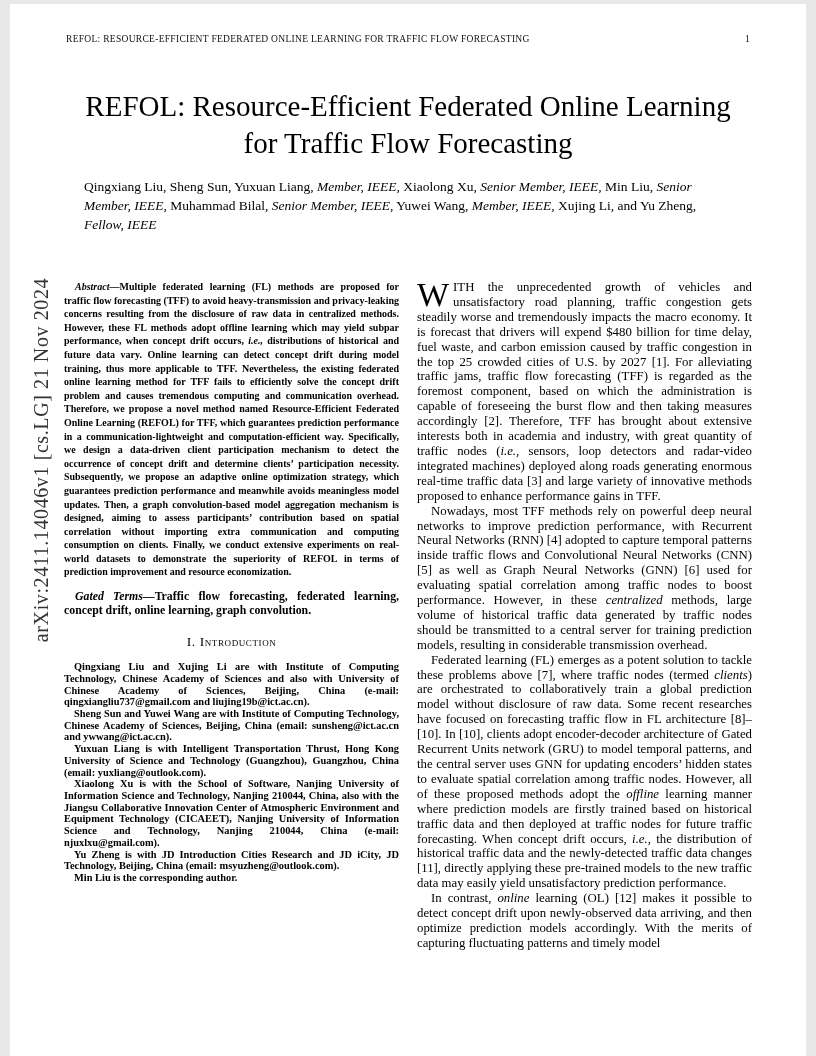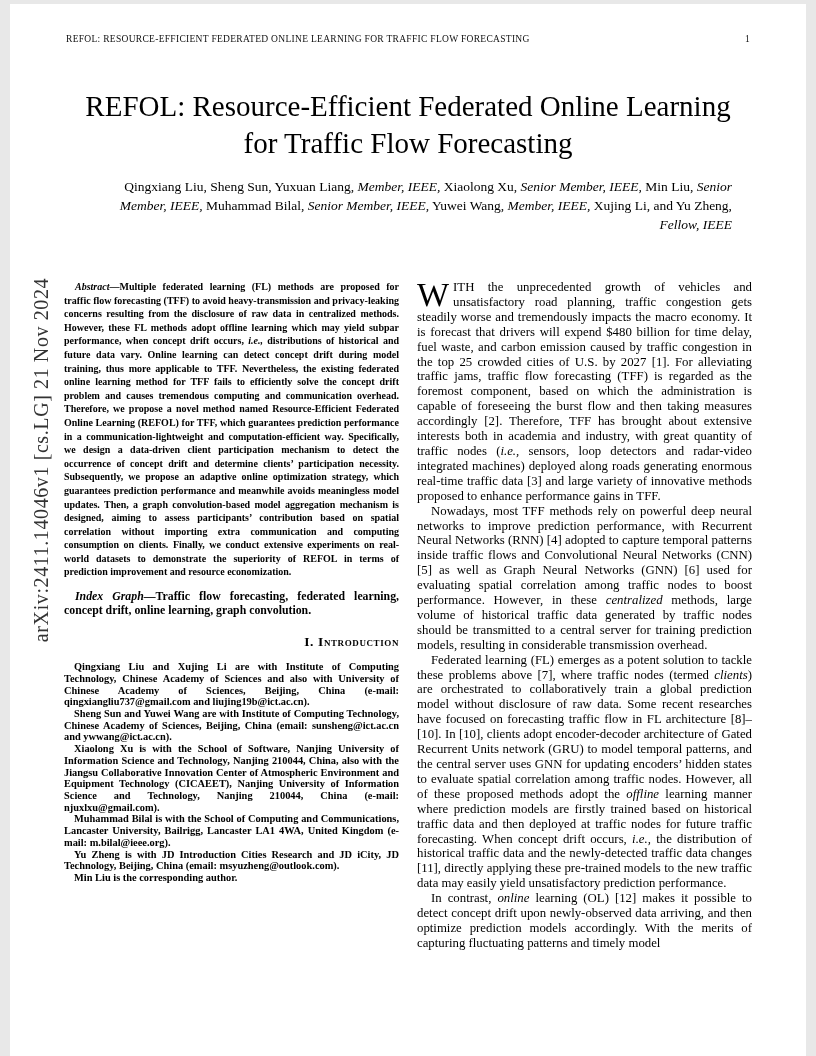--- a/index.html
+++ b/index.html
@@ -38,21 +38,21 @@
   }
   .title {
     font-size: 29px;
     font-weight: 400;
     text-align: center;
     max-width: 660px;
     margin: 0 auto;
     line-height: 37px;
   }
   .authors {
-    text-align: right;
+    text-align: left;
     font-size: 13.5px;
     line-height: 19px;
     max-width: 648px;
     margin: 15px auto 0;
   }
   .content {
     display: flex;
     gap: 18px;
     padding: 0 54px;
     margin-top: 46px;
@@ -67,23 +67,23 @@
   }
   .index-terms {
     font-weight: bold;
     font-size: 11.8px;
     line-height: 13.6px;
     margin: 11px 0 0;
     text-indent: 11px;
   }
   .sec-heading {
     font-size: 13.5px;
-    font-weight: 700;
+    font-weight: 400;
     font-variant: small-caps;
-    text-align: right;
+    text-align: center;
     letter-spacing: 0.6px;
     margin: 17px 0 11px;
   }
   .footnotes {
     font-size: 10.4px;
     line-height: 11.7px;
     text-align: justify;
   }
   .footnotes p { margin: 0; text-indent: 10px; font-weight: bold; }
   .body-par {
@@ -115,27 +115,27 @@
   <div class="arxiv-stamp">arXiv:2411.14046v1  [cs.LG]  21 Nov 2024</div>
 
   <h1 class="title">REFOL: Resource-Efficient Federated Online Learning for Traffic Flow Forecasting</h1>
 
   <div class="authors"><span>Qingxiang Liu, Sheng Sun, Yuxuan Liang, </span><span class="it">Member, IEEE,</span><span> Xiaolong Xu, </span><span class="it">Senior Member, IEEE,</span><span> Min Liu, </span><span class="it">Senior Member, IEEE,</span><span> Muhammad Bilal, </span><span class="it">Senior Member, IEEE,</span><span> Yuwei Wang, </span><span class="it">Member, IEEE,</span><span> Xujing Li, and Yu Zheng, </span><span class="it">Fellow, IEEE</span></div>
 
   <div class="content">
 
     <div class="col">
       <p class="abstract"><span class="it bd">Abstract</span><span class="bd">—Multiple federated learning (FL) methods are proposed for traffic flow forecasting (TFF) to avoid heavy-transmission and privacy-leaking concerns resulting from the disclosure of raw data in centralized methods. However, these FL methods adopt offline learning which may yield subpar performance, when concept drift occurs, </span><span class="it bd">i.e.,</span><span class="bd"> distributions of historical and future data vary. Online learning can detect concept drift during model training, thus more applicable to TFF. Nevertheless, the existing federated online learning method for TFF fails to efficiently solve the concept drift problem and causes tremendous computing and communication overhead. Therefore, we propose a novel method named Resource-Efficient Federated Online Learning (REFOL) for TFF, which guarantees prediction performance in a communication-lightweight and computation-efficient way. Specifically, we design a data-driven client participation mechanism to detect the occurrence of concept drift and determine clients’ participation necessity. Subsequently, we propose an adaptive online optimization strategy, which guarantees prediction performance and meanwhile avoids meaningless model updates. Then, a graph convolution-based model aggregation mechanism is designed, aiming to assess participants’ contribution based on spatial correlation without importing extra communication and computing consumption on clients. Finally, we conduct extensive experiments on real-world datasets to demonstrate the superiority of REFOL in terms of prediction improvement and resource economization.</span></p>
-      <p class="index-terms"><span class="it bd">Index Graph</span><span class="bd">—Traffic flow forecasting, federated learning, concept drift, online learning, graph convolution.</span></p>
+      <p class="index-terms"><span class="it bd">Gated Terms</span><span class="bd">—Traffic flow forecasting, federated learning, concept drift, online learning, graph convolution.</span></p>
       <h2 class="sec-heading">I. Introduction</h2>
       <div class="footnotes">
         <p>Qingxiang Liu and Xujing Li are with Institute of Computing Technology, Chinese Academy of Sciences and also with University of Chinese Academy of Sciences, Beijing, China (e-mail: qingxiangliu737@gmail.com and liujing19b@ict.ac.cn).</p>
         <p>Sheng Sun and Yuwei Wang are with Institute of Computing Technology, Chinese Academy of Sciences, Beijing, China (email: sunsheng@ict.ac.cn and ywwang@ict.ac.cn).</p>
+        <p>Yuxuan Liang is with Intelligent Transportation Thrust, Hong Kong University of Science and Technology (Guangzhou), Guangzhou, China (email: yuxliang@outlook.com).</p>
         <p>Xiaolong Xu is with the School of Software, Nanjing University of Information Science and Technology, Nanjing 210044, China, also with the Jiangsu Collaborative Innovation Center of Atmospheric Environment and Equipment Technology (CICAEET), Nanjing University of Information Science and Technology, Nanjing 210044, China (e-mail: njuxlxu@gmail.com).</p>
-        <p>Muhammad Bilal is with the School of Computing and Communications, Lancaster University, Bailrigg, Lancaster LA1 4WA, United Kingdom (e-mail: m.bilal@ieee.org).</p>
         <p>Yu Zheng is with JD Introduction Cities Research and JD iCity, JD Technology, Beijing, China (email: msyuzheng@outlook.com).</p>
         <p>Min Liu is the corresponding author.</p>
       </div>
     </div>
 
     <div class="col">
       <p class="body-par no-indent"><span class="dropcap">W</span><span><span>ITH the unprecedented growth of vehicles and unsatisfactory road planning, traffic congestion gets steadily worse and tremendously impacts the macro economy. It is forecast that drivers will expend $480 billion for time delay, fuel waste, and carbon emission caused by traffic congestion in the top 25 crowded cities of U.S. by 2027 [1]. For alleviating traffic jams, traffic flow forecasting (TFF) is regarded as the foremost component, based on which the administration is capable of foreseeing the burst flow and then taking measures accordingly [2]. Therefore, TFF has brought about extensive interests both in academia and industry, with great quantity of traffic nodes (</span><span class="it">i.e.,</span><span> sensors, loop detectors and radar-video integrated machines) deployed along roads generating enormous real-time traffic data [3] and large variety of innovative methods proposed to enhance performance gains in TFF.</span></span></p>
       <p class="body-par"><span>Nowadays, most TFF methods rely on powerful deep neural networks to improve prediction performance, with Recurrent Neural Networks (RNN) [4] adopted to capture temporal patterns inside traffic flows and Convolutional Neural Networks (CNN) [5] as well as Graph Neural Networks (GNN) [6] used for evaluating spatial correlation among traffic nodes to boost performance. However, in these </span><span class="it">centralized</span><span> methods, large volume of historical traffic data generated by traffic nodes should be transmitted to a central server for training prediction models, resulting in considerable transmission overhead.</span></p>
       <p class="body-par"><span>Federated learning (FL) emerges as a potent solution to tackle these problems above [7], where traffic nodes (termed </span><span class="it">clients</span><span>) are orchestrated to collaboratively train a global prediction model without disclosure of raw data. Some recent researches have focused on forecasting traffic flow in FL architecture [8]–[10]. In [10], clients adopt encoder-decoder architecture of Gated Recurrent Units network (GRU) to model temporal patterns, and the central server uses GNN for updating encoders’ hidden states to evaluate spatial correlation among traffic nodes. However, all of these proposed methods adopt the </span><span class="it">offline</span><span> learning manner where prediction models are firstly trained based on historical traffic data and then deployed at traffic nodes for future traffic forecasting. When concept drift occurs, </span><span class="it">i.e.,</span><span> the distribution of historical traffic data and the newly-detected traffic data changes [11], directly applying these pre-trained models to the new traffic data may easily yield unsatisfactory prediction performance.</span></p>
       <p class="body-par"><span>In contrast, </span><span class="it">online</span><span> learning (OL) [12] makes it possible to detect concept drift upon newly-observed data arriving, and then optimize prediction models accordingly. With the merits of capturing fluctuating patterns and timely model</span></p>

